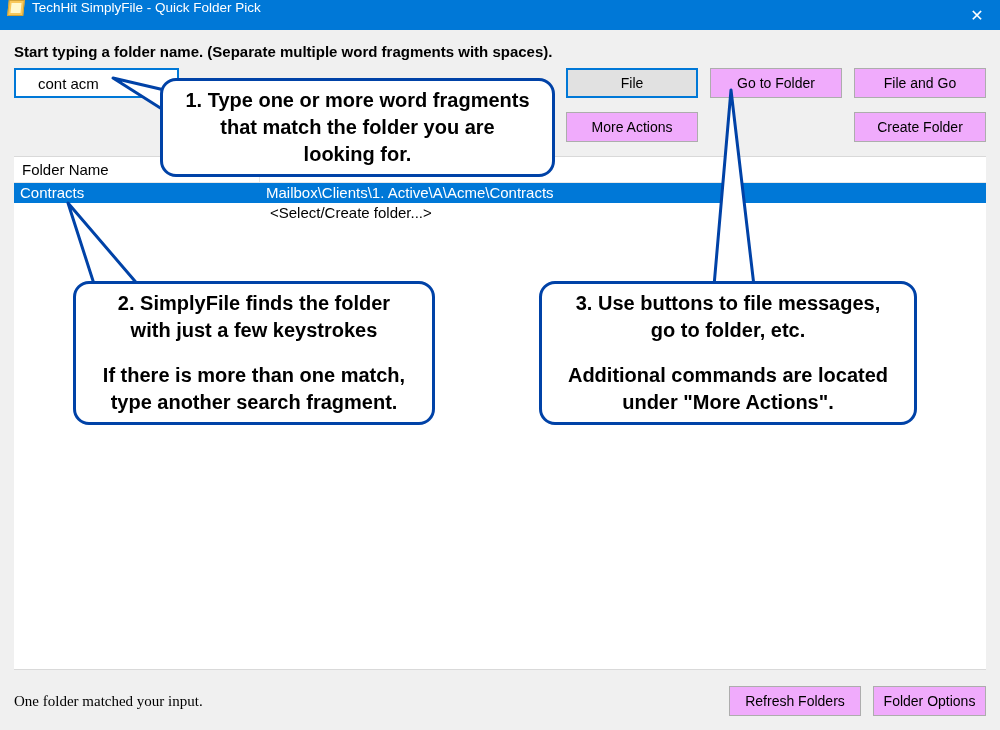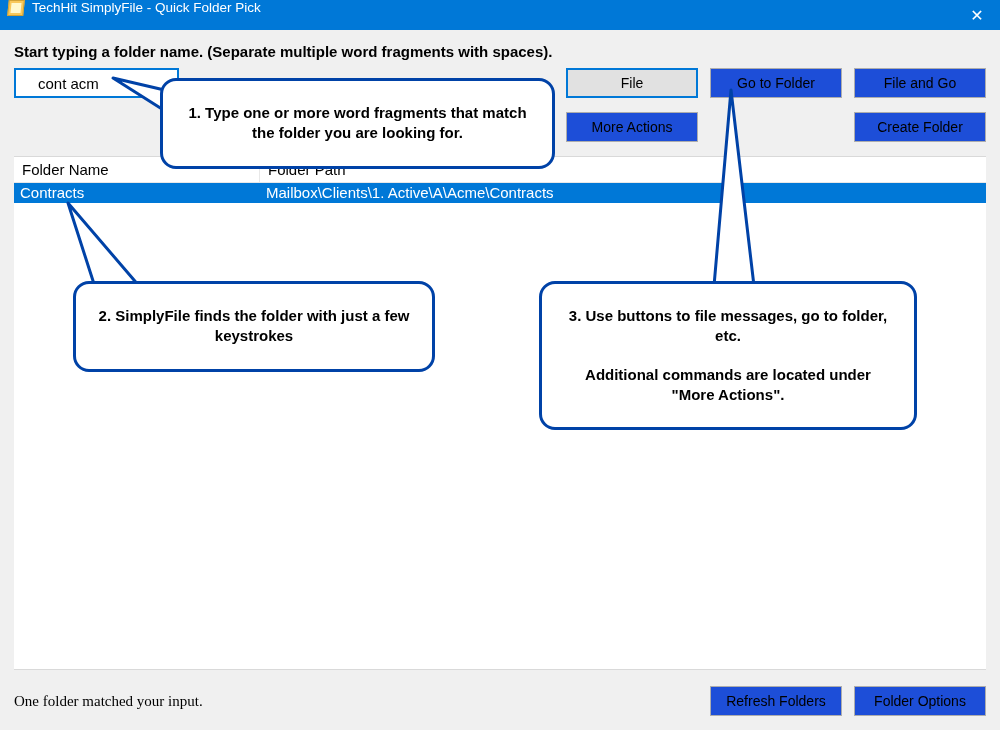--- a/index.html
+++ b/index.html
@@ -87,21 +87,21 @@
   }
   .top-buttons {
     margin-left: auto;
     display: grid;
     grid-template-columns: repeat(3, 132px);
     gap: 12px;
     row-gap: 14px;
   }
   .btn {
     height: 30px;
-    background: #1d4ed8;
+    background: #f0abfc;
     border: 1px solid #adadad;
     font-family: inherit;
     font-size: 14px;
     cursor: default;
   }
   .btn.primary {
     border: 2px solid #0078d7;
     background: #e1e1e1;
   }
   .btn .u { }
@@ -155,22 +155,22 @@
     margin-left: auto;
     display: flex;
     gap: 12px;
   }
   
   .callout {
     position: absolute;
     background: #fff;
     border: 3px solid #0042a7;
     border-radius: 16px;
-    padding: 22px 20px;
-    font-size: 15px;
+    padding: 6px 20px;
+    font-size: 20px;
     font-weight: 700;
     text-align: center;
     line-height: 1.35;
     z-index: 50;
   }
   .callout .para { margin-top: 18px; }
   
   svg.psvg { position:absolute; z-index:48; overflow:visible; }
 </style>
 </head>
@@ -208,29 +208,30 @@
         <div class="ch ch1">Folder Name</div>
         <div class="ch ch2">Folder Path</div>
       </div>
       <div class="rows">
         <div class="row selected">
           <div class="c1">Contracts</div>
           <div class="c2">Mailbox\Clients\1. Active\A\Acme\Contracts</div>
         </div>
         <div class="row placeholder-row">
           <div class="c1"></div>
+          <div class="c2">&lt;Select/Create folder...&gt;</div>
         </div>
       </div>
     </div>
 
     <div class="footer">
       <div class="status">One folder matched your input.</div>
       <div class="ftr-btns">
         <button class="btn" style="width:132px">Refresh Folders</button>
-        <button class="btn" style="width:132px">Folder Options</button>
+        <button class="btn" style="width:113px">Folder Options</button>
       </div>
     </div>
 
     <svg class="psvg" style="left:0; top:0;" width="1000" height="730">
 
       <polygon points="113,48 173,62 173,86" fill="#fff" stroke="#0042a7" stroke-width="3" stroke-linejoin="round"></polygon>
       <polygon points="170,60 180,60 180,90 170,90" fill="#fff"></polygon>
 
       <polygon points="68,173 95,257 140,257" fill="#fff" stroke="#0042a7" stroke-width="3" stroke-linejoin="round"></polygon>
       <polygon points="92,254 145,254 145,264 92,264" fill="#fff"></polygon>
@@ -238,20 +239,21 @@
       <polygon points="731,60 714,256 754,256" fill="#fff" stroke="#0042a7" stroke-width="3" stroke-linejoin="round"></polygon>
       <polygon points="710,253 758,253 758,263 710,263" fill="#fff"></polygon>
     </svg>
 
     <div class="callout" style="left:160px; top:48px; width:395px;">
       <div>1. Type one or more word fragments that match the folder you are looking for.</div>
     </div>
 
     <div class="callout" style="left:73px; top:251px; width:362px;">
       <div>2. SimplyFile finds the folder with just a few keystrokes</div>
+      <div class="para">If there is more than one match, type another search fragment.</div>
     </div>
 
     <div class="callout" style="left:539px; top:251px; width:378px;">
       <div>3. Use buttons to file messages, go to folder, etc.</div>
       <div class="para">Additional commands are located under "More Actions".</div>
     </div>
 
   </div>
 </div>
 

